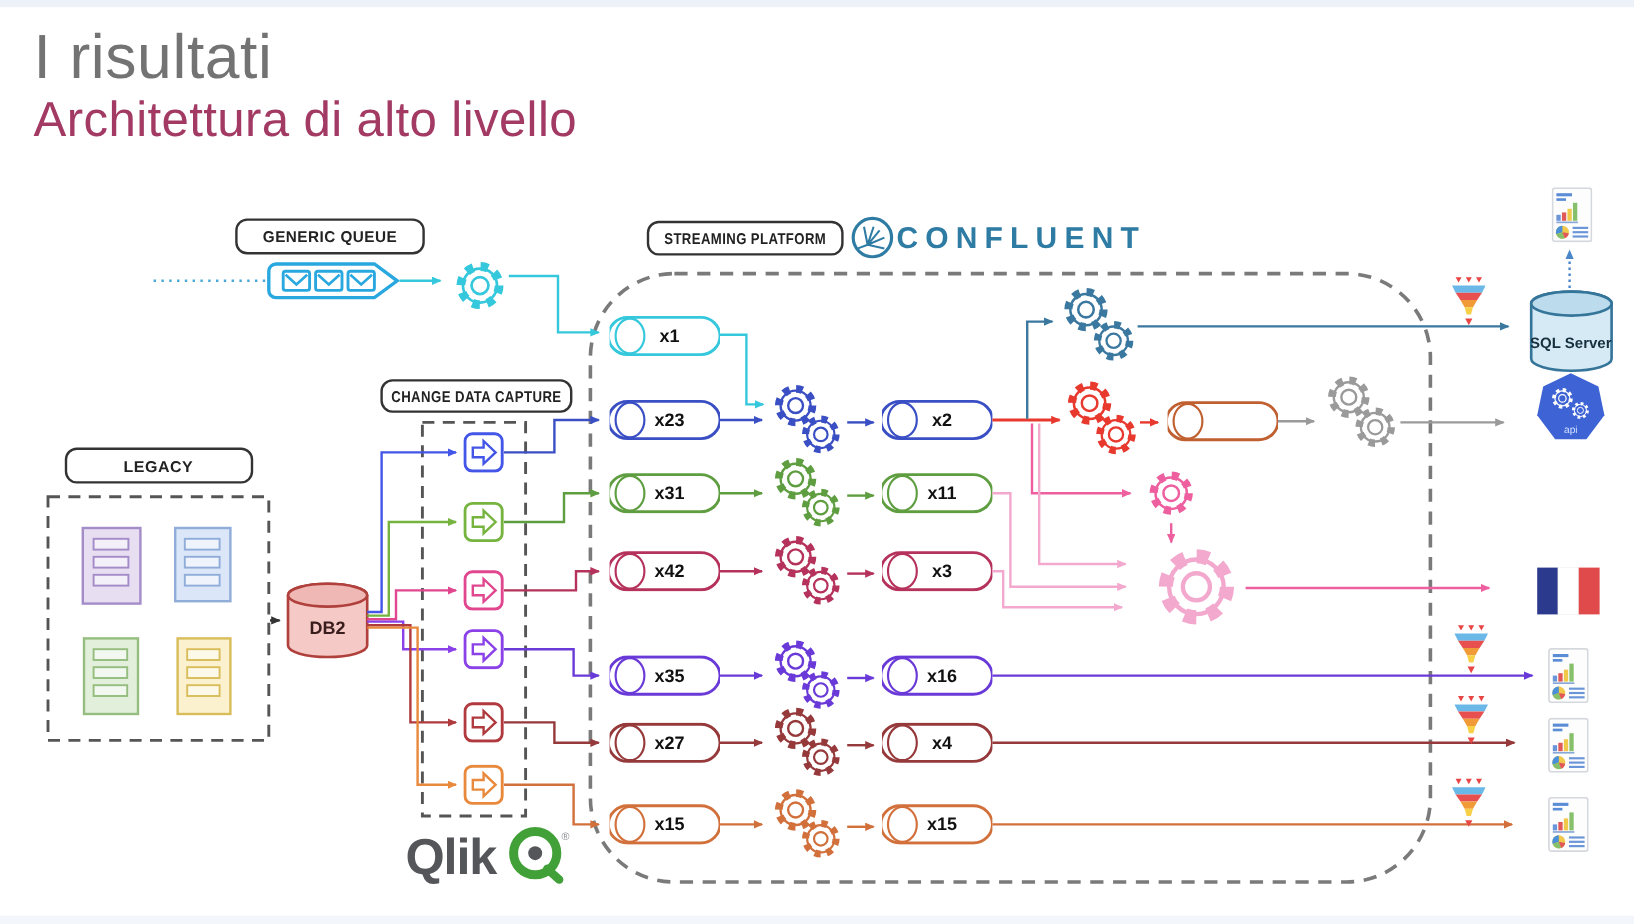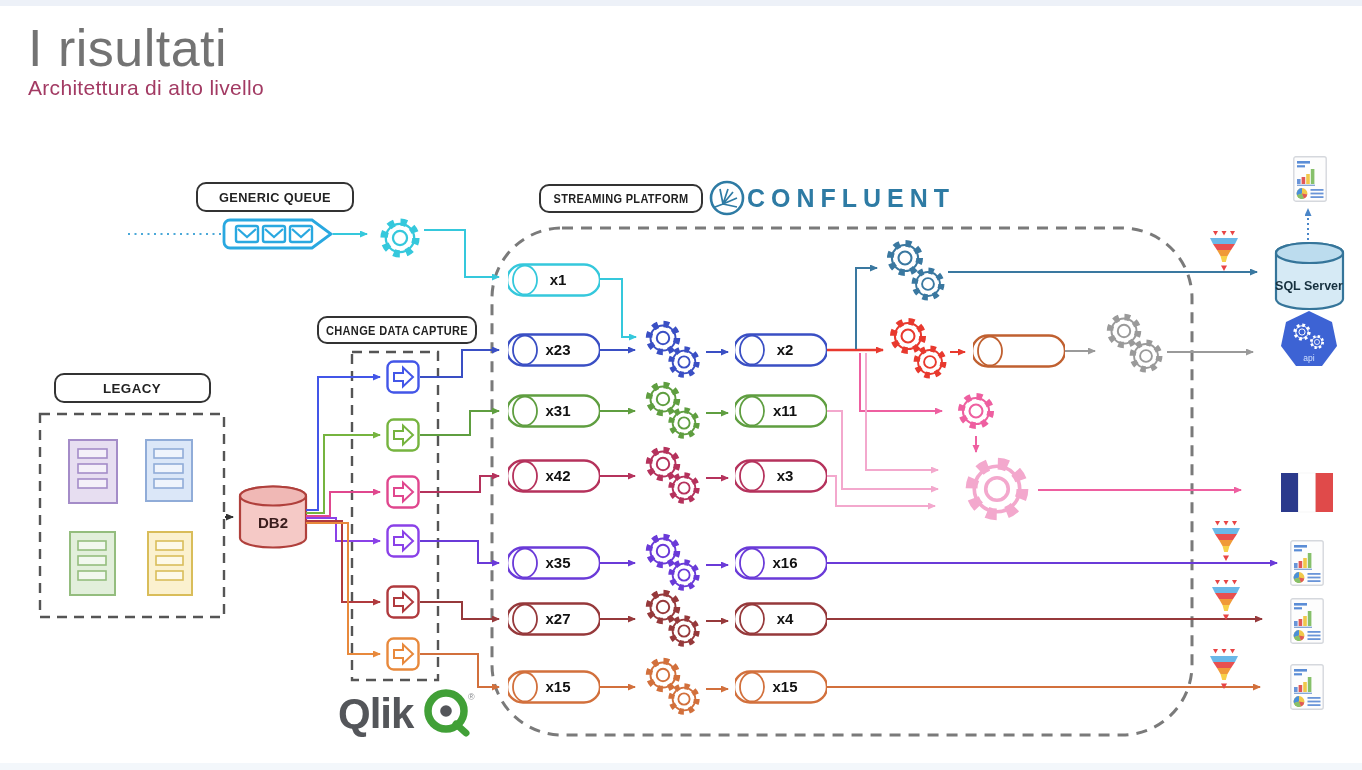--- a/index.html
+++ b/index.html
@@ -2,21 +2,21 @@
 <html><head>
 <meta charset="utf-8">
 <style>
   html,body{margin:0;padding:0;background:#fff;}
   body{width:1362px;height:770px;position:relative;overflow:hidden;
        font-family:"Liberation Sans",sans-serif;}
   .strip-top{position:absolute;left:0;top:0;width:1362px;height:6px;background:#edf1f8;}
   .strip-bottom{position:absolute;left:0;top:763px;width:1362px;height:7px;background:#f3f7fb;}
   .title{position:absolute;left:28px;top:18px;font-size:52px;font-weight:400;
          color:#737373;letter-spacing:.5px;}
-  .subtitle{position:absolute;left:28px;top:76px;font-size:21px;font-weight:400;
+  .subtitle{position:absolute;left:28px;top:76px;font-size:41px;font-weight:400;
             color:#a23a63;letter-spacing:.3px;}
   svg.diagram{position:absolute;left:0;top:0;}
   svg text{font-family:"Liberation Sans",sans-serif;}
   .lblbox{fill:#fff;stroke:#333;stroke-width:2;}
   .lbltxt{font-size:13px;font-weight:700;fill:#222;letter-spacing:.4px;}
   .topictxt{font-size:15px;font-weight:700;fill:#111;}
   .c-cyan{color:#35c8dc}.c-blue{color:#3a4fc4}.c-green{color:#5f9e40}
   .c-crimson{color:#b5325c}.c-purple{color:#6a3ad8}.c-maroon{color:#96393b}
   .c-orange{color:#d2703c}.c-red{color:#e8392e}.c-steel{color:#3a78a0}
   .c-gray{color:#9a9a9a}.c-pink{color:#ee5fa0}.c-lpink{color:#f3a8cd}

